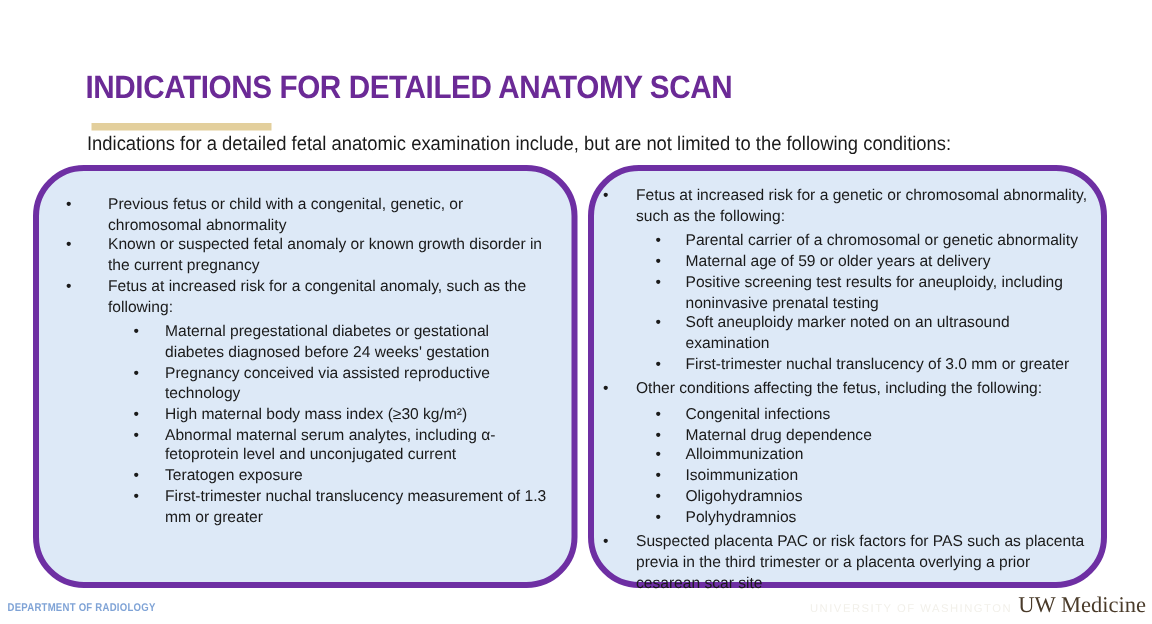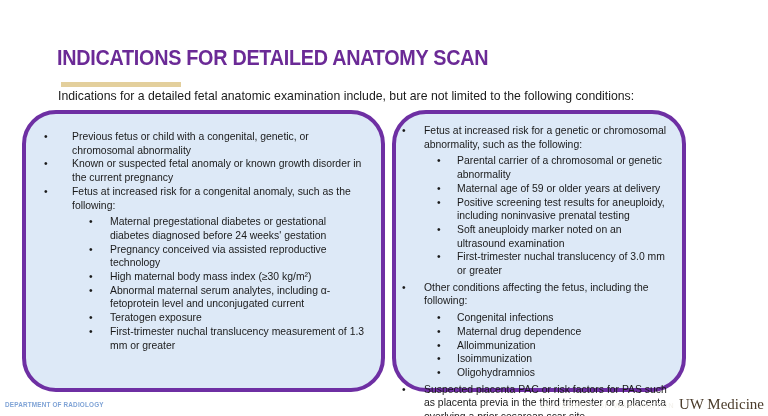--- a/index.html
+++ b/index.html
@@ -4,21 +4,21 @@
 <style>
   html, body { margin:0; padding:0; }
   body { width:768px; height:416px; background:#ffffff; position:relative; overflow:hidden;
          font-family:"Liberation Sans", sans-serif; color:#1a1a1a; }
   .title { position:absolute; left:57px; top:46px; font-size:21.5px; font-weight:bold;
            color:#6b2a96; letter-spacing:-0.3px; font-family:"Liberation Sans", sans-serif; transform:scaleX(0.92); transform-origin:left; white-space:nowrap; }
   .accent-bar { position:absolute; left:61px; top:82px; width:120px; height:5px; background:#e3cf9c; }
   .subtitle { position:absolute; left:58px; top:88px; font-size:13.2px; color:#1a1a1a; white-space:nowrap; transform:scaleX(0.93); transform-origin:left; }
   .box { position:absolute; background:#dde9f7; border:4px solid #6e2fa3; border-radius:34px; box-sizing:border-box; }
   .box.left { left:22px; top:110px; width:363px; height:282px; }
-  .box.right { left:392px; top:110px; width:294px; height:282px; }
+  .box.right { left:392px; top:110px; width:346px; height:282px; }
   ul { margin:0; padding:0; list-style:none; }
   .list { font-size:10.4px; line-height:13.7px; color:#1a1a1a; }
   .box.left .list { position:absolute; left:18px; top:16px; right:10px; }
   .box.right .list { position:absolute; left:6px; top:10px; right:8px; }
   .item { position:relative; padding-left:28px; }
   .box.right .item { padding-left:22px; }
   .item::before { content:"•"; position:absolute; left:0; top:0; }
   .sub { margin:3px; padding:0; }
   .sub .item { padding-left:27px; margin-left:8px; }
   .box.right .sub .item { padding-left:26px; margin-left:4px; }
@@ -62,20 +62,21 @@
         <li class="item">First-trimester nuchal translucency of 3.0 mm or greater</li>
       </ul>
     </li>
     <li class="item"><span>Other conditions affecting the fetus, including the following:</span>
       <ul class="sub">
         <li class="item">Congenital infections</li>
         <li class="item">Maternal drug dependence</li>
         <li class="item">Alloimmunization</li>
         <li class="item">Isoimmunization</li>
         <li class="item">Oligohydramnios</li>
+        <li class="item">Polyhydramnios</li>
       </ul>
     </li>
     <li class="item"><span>Suspected placenta PAC or risk factors for PAS such as placenta previa in the third trimester or a placenta overlying a prior cesarean scar site</span></li>
   </ul>
 </div>
 
 <div class="footer-left">DEPARTMENT OF RADIOLOGY</div>
 <div class="footer-right-faint">UNIVERSITY OF WASHINGTON</div>
 <div class="footer-right">UW Medicine</div>
 

